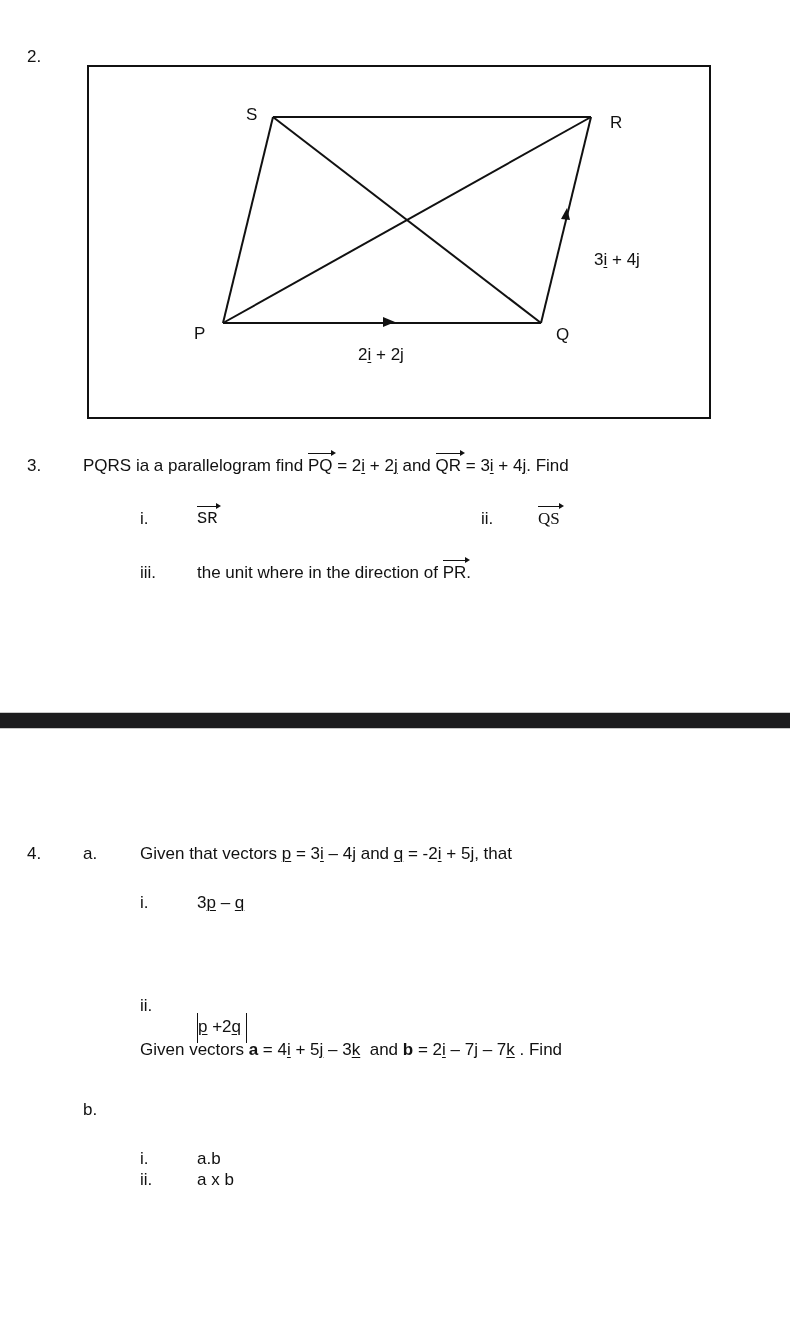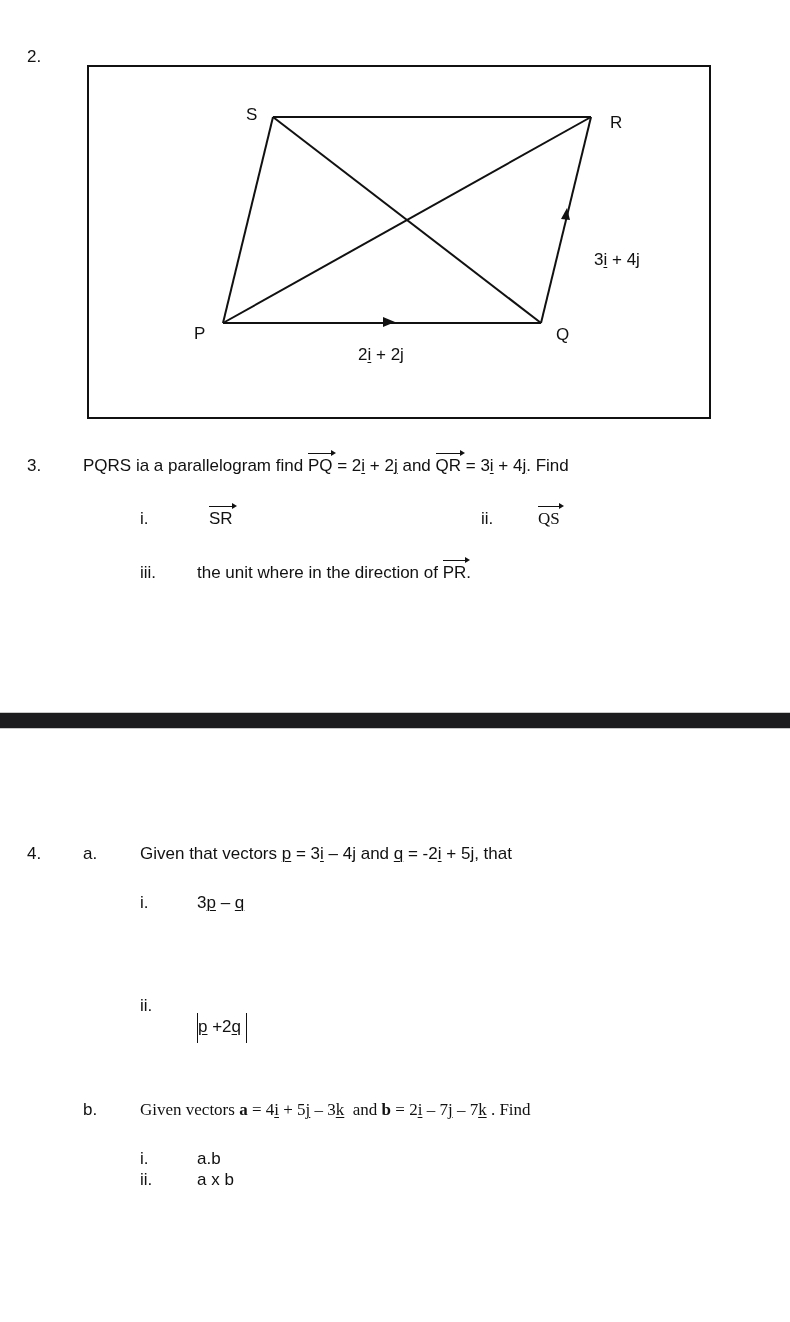--- a/index.html
+++ b/index.html
@@ -49,21 +49,21 @@
 <div class="abs t" style="left:350px;top:345px;margin-left:8px;">
   <span>2</span><span class="u">i</span><span> + </span><span>2</span><span class="u">j</span>
 </div>
 
 <div class="abs t" style="left:27px;top:456px;">3.</div>
 <div class="abs t" style="left:83px;top:456px;">
   <span>PQRS ia a parallelogram find </span><span class="vec">PQ</span><span> = 2</span><span class="u">i</span><span> + 2</span><span class="u">j</span><span> and </span><span class="vec">QR</span><span> = 3</span><span class="u">i</span><span> + 4</span><span class="u">j</span><span>. Find</span>
 </div>
 
 <div class="abs t" style="left:140px;top:509px;">i.</div>
-<div class="abs t" style="left:209px;top:509px;"><span class="vec">SR</span></div>
+<div class="abs t" style="left:197px;top:509px;font-family:Liberation Mono, monospace;"><span class="vec">SR</span></div>
 
 <div class="abs t" style="left:481px;top:509px;">ii.</div>
 <div class="abs t" style="left:538px;top:509px;font-family:Liberation Serif, serif;"><span class="vec">QS</span></div>
 
 <div class="abs t" style="left:140px;top:563px;">iii.</div>
 <div class="abs t" style="left:197px;top:563px;">
   <span>the unit where in the direction of </span><span class="vec">PR</span><span>.</span>
 </div>
 
 <div class="bar"></div>
@@ -78,20 +78,20 @@
 <div class="abs t" style="left:197px;top:893px;">
   <span>3</span><span class="u">p</span><span> – </span><span class="u">q</span>
 </div>
 
 <div class="abs t" style="left:140px;top:996px;">ii.</div>
 <div class="abs t" style="left:197px;top:991px;line-height:30px;margin-top:21px;">
   <span class="abs-bar"></span><span class="u">p</span><span> +2</span><span class="u">q</span>&nbsp;<span class="abs-bar"></span>
 </div>
 
 <div class="abs t" style="left:83px;top:1100px;">b.</div>
-<div class="abs t" style="left:140px;top:1100px;font-family:Liberation Serif, serif;">
+<div class="abs t" style="left:140px;top:1040px;">
   <span>Given vectors </span><span class="bold">a</span><span> = 4</span><span class="u">i</span><span> + 5</span><span class="u">j</span><span> – 3</span><span class="u">k</span><span style="white-space:pre">  and </span><span class="bold">b</span><span> = 2</span><span class="u">i</span><span> – 7</span><span class="u">j</span><span> – 7</span><span class="u">k</span><span> . Find</span>
 </div>
 
 <div class="abs t" style="left:140px;top:1149px;">i.</div>
 <div class="abs t" style="left:197px;top:1149px;">a.b</div>
 <div class="abs t" style="left:140px;top:1170px;">ii.</div>
 <div class="abs t" style="left:197px;top:1170px;">a x b</div>
 
 </body></html>

